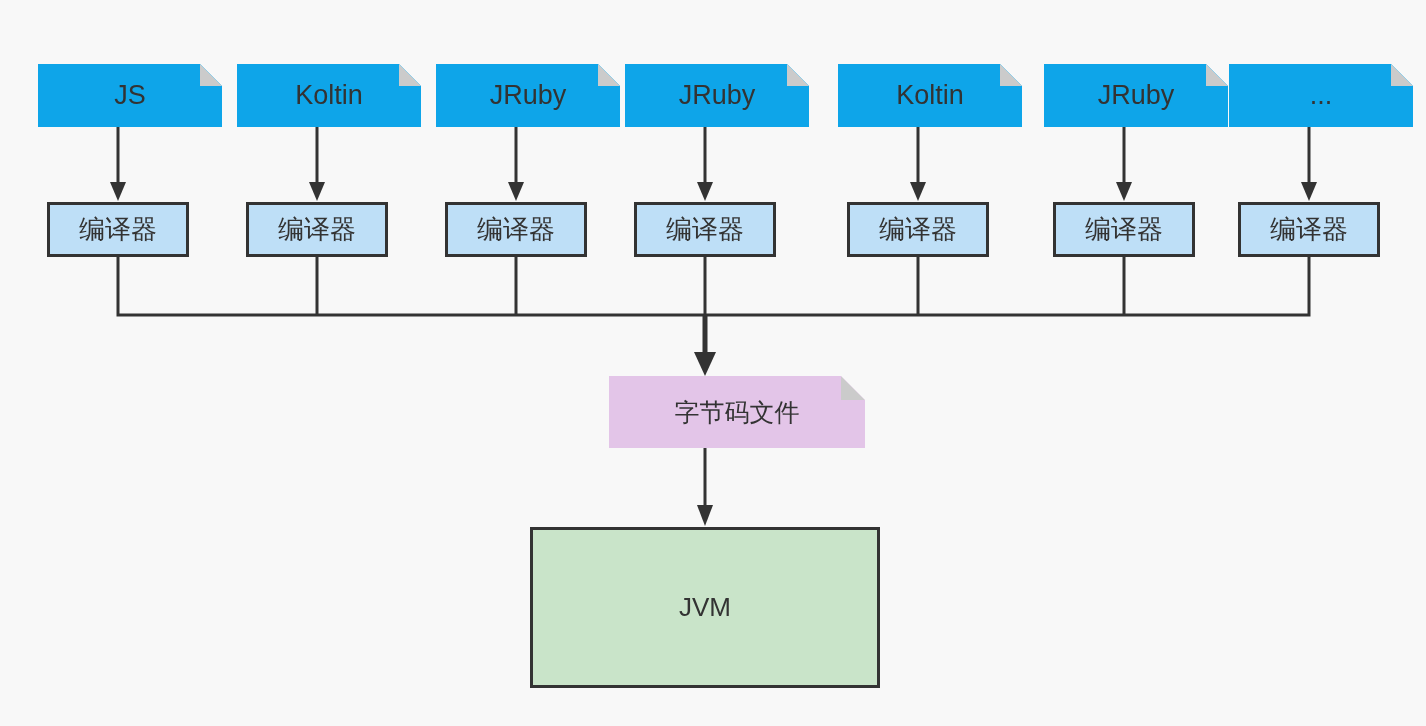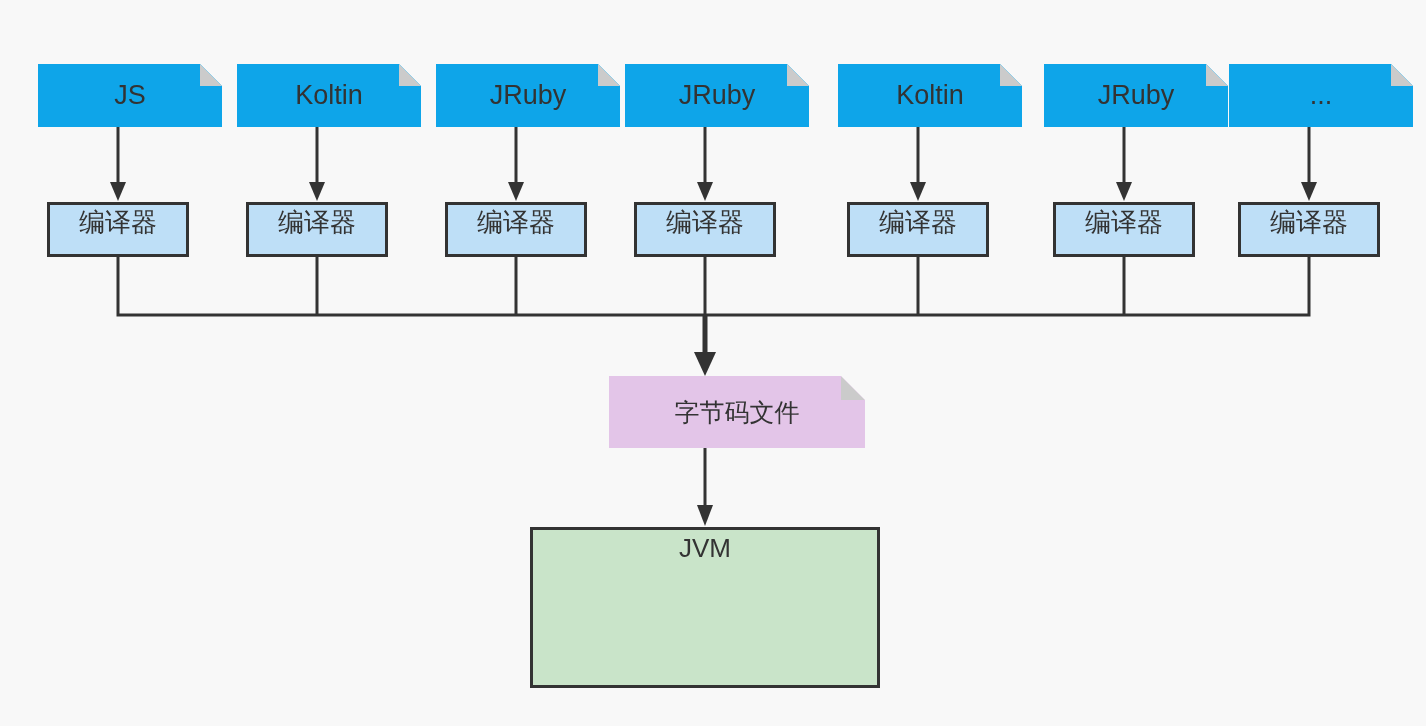--- a/index.html
+++ b/index.html
@@ -25,21 +25,21 @@
   }
   .note.yellow .fold { width:22px; height:22px; }
   .note.purple {
     left:577px; top:376px; width:256px; height:72px; background:#e3c5e8; font-size:25px;
     clip-path:polygon(0 0, calc(100% - 24px) 0, 100% 24px, 100% 100%, 0 100%);
     margin-left:32px;
   }
   .note.purple .fold { width:24px; height:24px; }
 
   .box {
-    position:absolute; display:flex; justify-content:center;
+    position:absolute; display:flex; align-items:center; justify-content:center;
     box-sizing:border-box; border:3px solid #333333; text-align:center;
   }
   .box.compiler { top:202px; width:142px; height:55px; background:#bedff7; font-size:26px; }
   .box.jvm {
     left:530px; top:527px; width:350px; height:161px; background:#c9e4c9;
     font-size:26px; flex-direction:row; line-height:1.4;
   }
   .lbl { display:block; }
 </style>
 </head>

